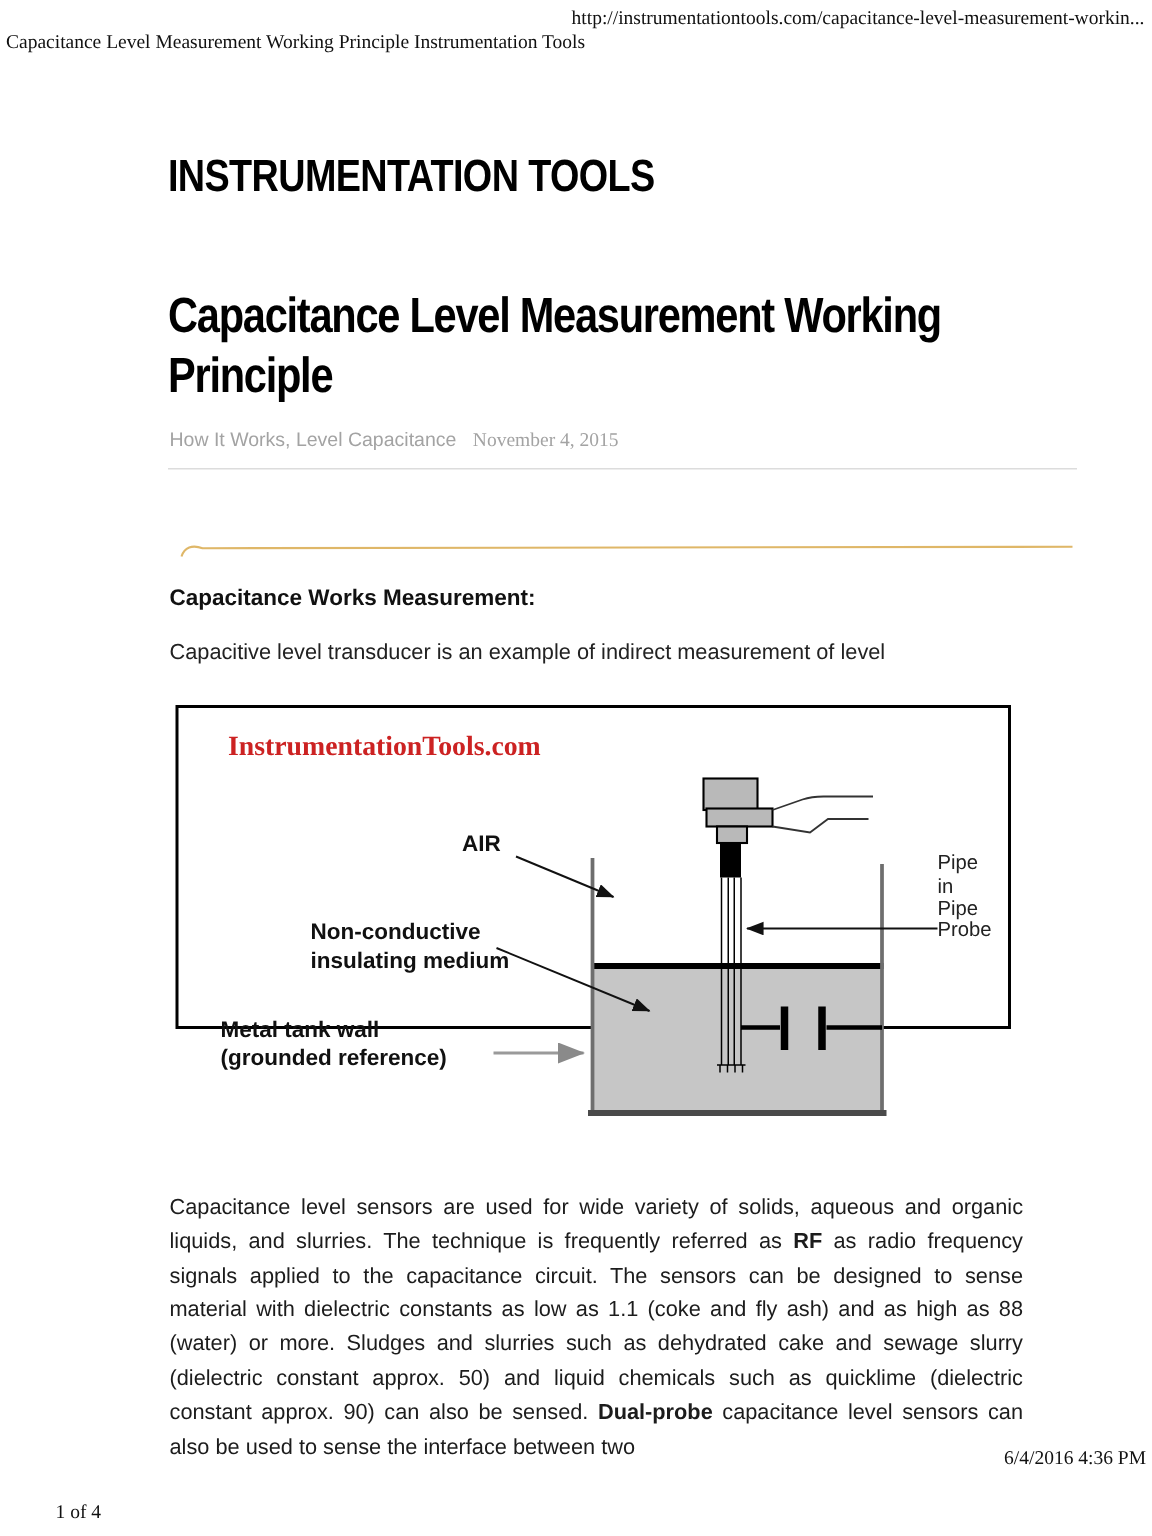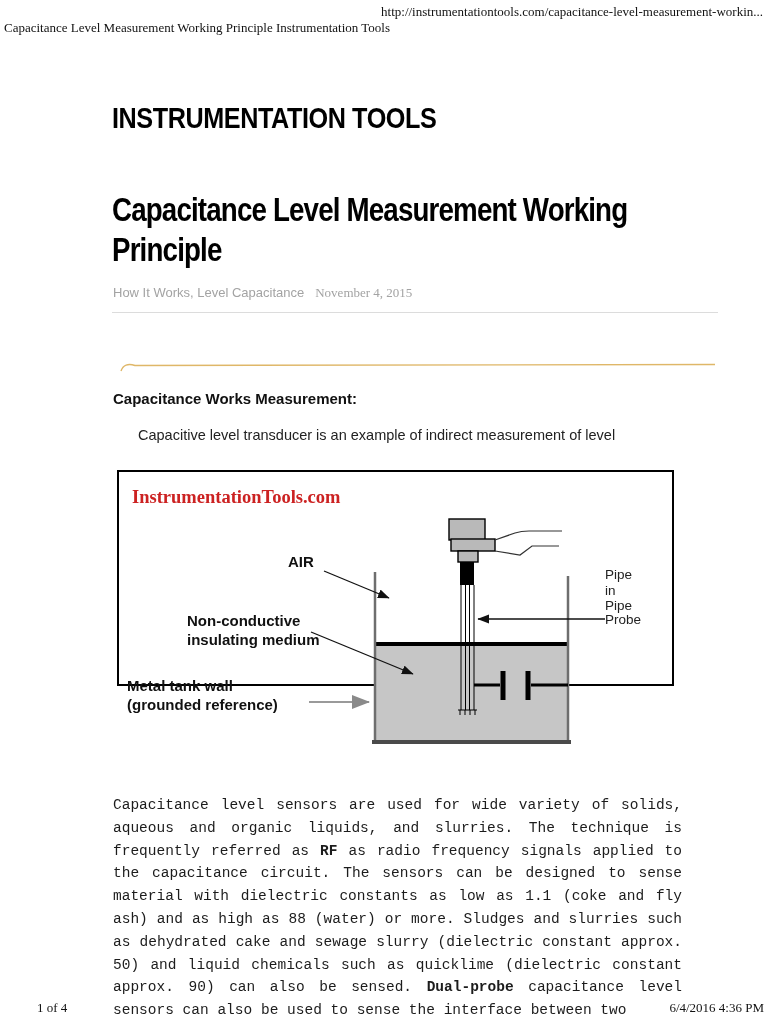--- a/index.html
+++ b/index.html
@@ -14,21 +14,21 @@
   .print-hf {
     position: absolute;
     font-family: "Liberation Serif", serif;
     font-size: 13px;
     color: #111;
     white-space: nowrap;
   }
   #hdr-left  { top: 20px;  left: 4px; }
   #hdr-right { top: 4px;  right: 5px; }
   #ftr-left  { top: 1000px; left: 3px; margin-left: 34px; }
-  #ftr-right { top: 1000px; right: 4px; }
+  #ftr-right { top: 964px; right: 4px; }
 
   .condensed { transform: scaleX(0.84); transform-origin: 0 0; }
 
   #site-title {
     position: absolute; top: 101px; left: 112px;
     font-size: 30px; font-weight: 700; letter-spacing: -0.5px;
     color: #000; white-space: nowrap;
   }
   #article-title {
     position: absolute; top: 190px; left: 112px; width: 648px;
@@ -44,36 +44,35 @@
     position: absolute; top: 312px; left: 112px; width: 606px;
     border: none; border-top: 1px solid #dcdcdc; height: 0;
   }
   #gold-divider { position: absolute; top: 360px; left: 118px; }
   #section-heading {
     position: absolute; top: 390px; left: 113px;
     font-size: 15px; font-weight: 700; color: #111;
   }
   #lead-sentence {
     position: absolute; top: 427px; left: 113px;
-    font-size: 14.5px; color: #222; margin-left: 25px;
+    font-size: 14.5px; color: #222;
   }
   #figure-box {
     position: absolute; top: 470px; left: 117px;
     width: 557px; height: 216px;
-    border: 2px solid #000; background: #fff;
+    border: 2px solid #000; background: #fff; padding-left: 20px;
   }
   #figure-box svg { display: block; }
   .fig-label { font-family: "Liberation Sans", sans-serif; font-weight: 700; font-size: 15px; fill: #111; }
   .fig-label-sm { font-family: "Liberation Sans", sans-serif; font-weight: 400; font-size: 13.5px; fill: #222; }
   #fig-watermark { font-family: "Liberation Serif", serif; font-weight: 700; font-size: 18.5px; }
   #body-paragraph {
     position: absolute; top: 794px; left: 113px; width: 569px;
     font-size: 14.5px; line-height: 22.8px; text-align: justify;
     color: #1c1c1c;
-    font-family: Liberation Mono, monospace;
   }
   #body-paragraph b { font-weight: 700; }
 </style>
 </head>
 <body>
 
 <div id="hdr-left" class="print-hf">Capacitance Level Measurement Working Principle Instrumentation Tools</div>
 <div id="hdr-right" class="print-hf">http://instrumentationtools.com/capacitance-level-measurement-workin...</div>
 
 <h1 id="site-title" class="condensed">INSTRUMENTATION TOOLS</h1>

